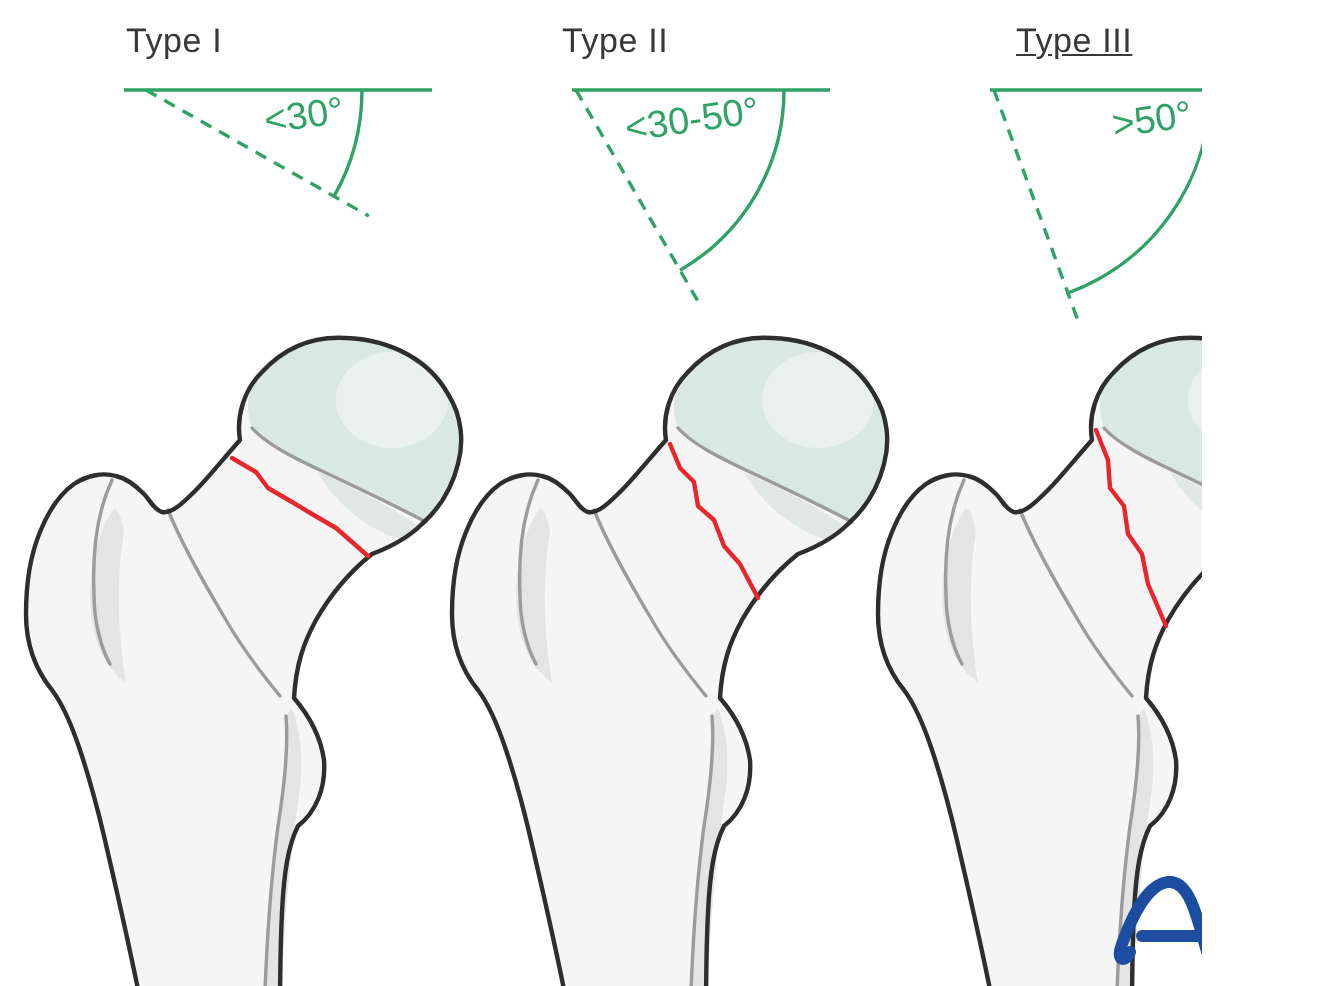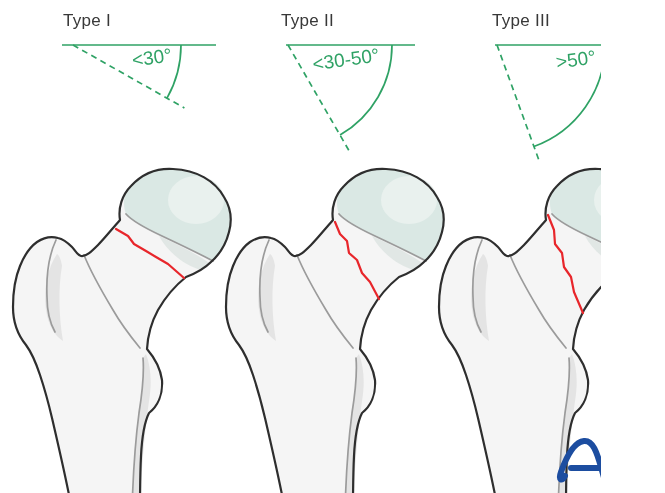--- a/index.html
+++ b/index.html
@@ -105,21 +105,21 @@
       <path class="ad-arc" d="M162,7 A104,104 0 0 1 110.0,97.1"></path>
       <text class="angle-label" x="116" y="28" text-anchor="middle" transform="rotate(-8 116 22)">&lt;30-50°</text>
     </svg>
     <svg class="femur-svg" style="left:213px;top:160px;" width="240" height="350" viewBox="0 0 240 350">
       <use href="#femur" width="240" height="350"></use>
       <path class="fracture" d="M122,62 L127,74 L134,81 L136,93 L144,100 L149,113 L157,122 L166,139"></path>
     </svg>
   </section>
 
   <section>
-    <div class="panel-title" style="left:492px;">Type III</div>
+    <div class="panel-title" style="left:508px;text-decoration:underline;">Type III</div>
     <svg class="angle-diagram" style="left:440px;top:38px;" width="195" height="135" viewBox="0 0 195 135">
       <path class="ad-base" d="M55,7 L187,7"></path>
       <path class="ad-dash" d="M57,7 L100.1,125.4"></path>
       <path class="ad-arc" d="M165,7 A108,108 0 0 1 93.9,108.5"></path>
       <text class="angle-label" x="136" y="28" text-anchor="middle" transform="rotate(-8 136 22)">&gt;50°</text>
     </svg>
     <svg class="femur-svg" style="left:426px;top:160px;" width="240" height="350" viewBox="0 0 240 350">
       <use href="#femur" width="240" height="350"></use>
       <path class="fracture" d="M122,55 L128,70 L129,84 L136,93 L138,107 L145,117 L148,132 L157,153"></path>
     </svg>

